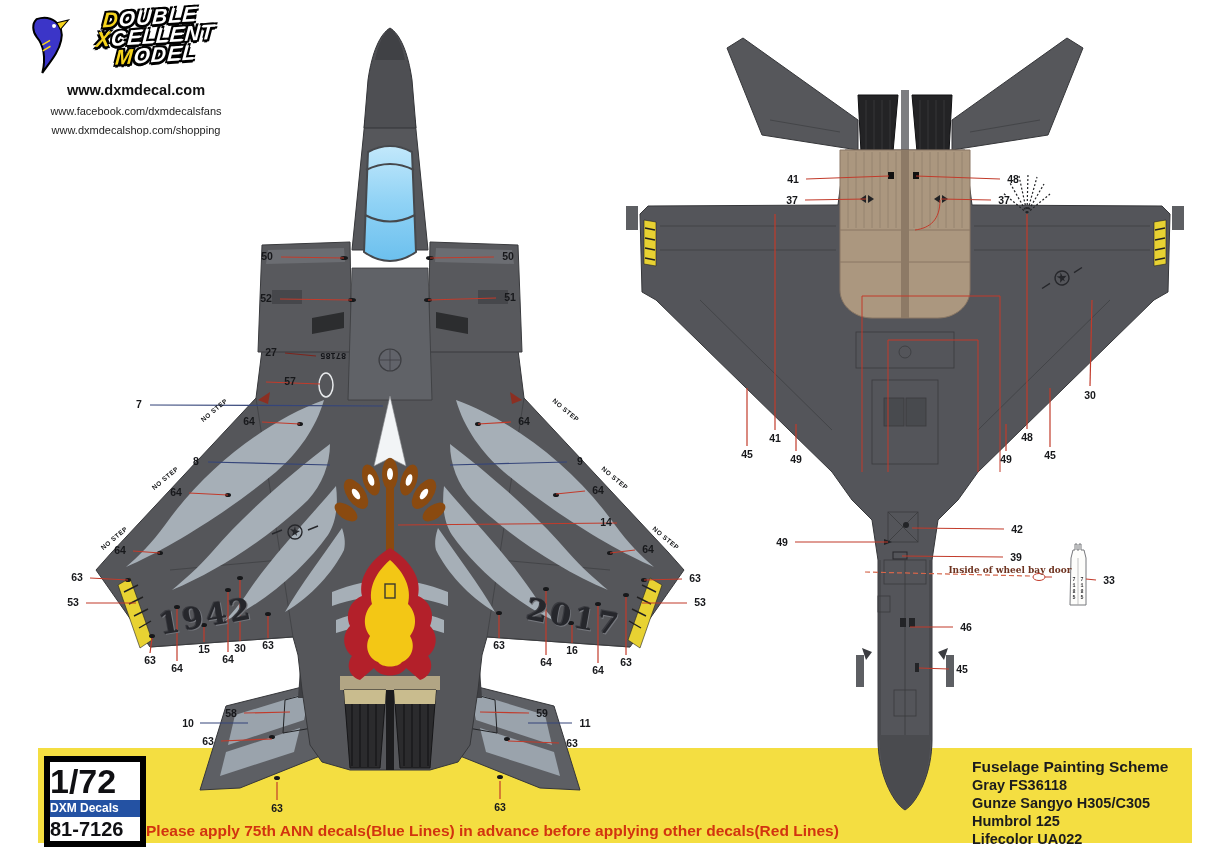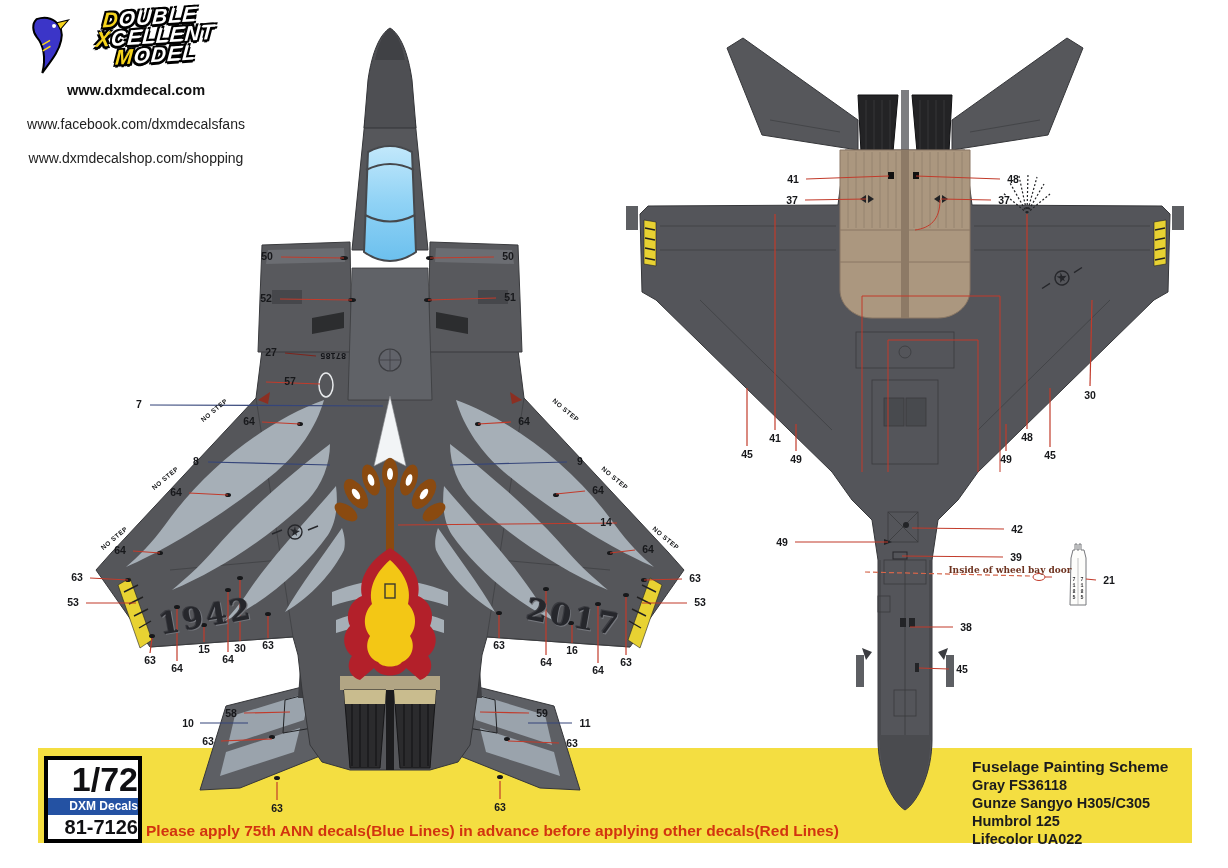--- a/index.html
+++ b/index.html
@@ -31,24 +31,24 @@
   #logo{position:absolute;left:30px;top:8px;width:220px;transform:rotate(-4deg);z-index:7;}
   #bird{position:absolute;left:0;top:0;}
   #logo-words{margin-left:44px;}
   .lw{display:block;font-style:italic;font-weight:bold;font-size:21px;line-height:19px;
       color:#fff;letter-spacing:1px;transform:skewX(-8deg);
       text-shadow:-2px -2px 0 #000,2px -2px 0 #000,-2px 2px 0 #000,2px 2px 0 #000,0 3px 0 #000;}
   .lw::first-letter{color:#f6d41c;}
   .w1{margin-left:30px;} .w2{margin-left:22px;} .w3{margin-left:40px;}
   #urls{position:absolute;left:26px;top:82px;width:220px;text-align:center;z-index:7;}
   #url1{font-weight:bold;font-size:14.5px;color:#111;}
-  #url2,#url3{font-size:14px;color:#222;margin-top:18px;}
+  #url2,#url3{font-size:11px;color:#222;margin-top:7px;}
   
   #scalebox{position:absolute;left:44px;top:756px;width:90px;background:#fff;
-            border:4px solid #000000;text-align:right;z-index:7;}
+            border:6px solid #000000;text-align:left;z-index:7;}
   #scale{font:bold 34px "Liberation Sans",sans-serif;color:#101013;line-height:38px;}
   #brandbar{background:#2452A3;color:#fff;font:bold 12px "Liberation Sans",sans-serif;line-height:17px;}
   #prodcode{font:bold 20px "Liberation Sans",sans-serif;color:#101013;line-height:24px;}
   #instruction{position:absolute;left:146px;top:822px;font:600 15.5px "Liberation Sans",sans-serif;
                color:#D2340F;z-index:7;}
   #paint{position:absolute;left:972px;top:757px;z-index:7;color:#1b1b1d;}
   #paint .pt{font:bold 15.5px "Liberation Sans",sans-serif;line-height:19px;}
   #paint .pl{font:600 14.5px "Liberation Sans",sans-serif;line-height:18px;}
 </style>
 </head>
@@ -406,22 +406,22 @@
       <div class="co" style="left: 1090px; top: 395px;">30</div>
       <div class="co" style="left: 747px; top: 454px;">45</div>
       <div class="co" style="left: 775px; top: 438px;">41</div>
       <div class="co" style="left: 796px; top: 459px;">49</div>
       <div class="co" style="left: 1006px; top: 459px;">49</div>
       <div class="co" style="left: 1027px; top: 437px;">48</div>
       <div class="co" style="left: 1050px; top: 455px;">45</div>
       <div class="co" style="left: 1017px; top: 529px;">42</div>
       <div class="co" style="left: 782px; top: 542px;">49</div>
       <div class="co" style="left: 1016px; top: 557px;">39</div>
-      <div class="co" style="left: 1109px; top: 580px;">21</div>
-      <div class="co" style="left: 966px; top: 627px;">38</div>
+      <div class="co" style="left: 1109px; top: 580px;">33</div>
+      <div class="co" style="left: 966px; top: 627px;">46</div>
       <div class="co" style="left: 962px; top: 669px;">45</div>
       <div class="dt nostep" style="left: 214px; top: 410px; transform: translate(-50%, -50%) rotate(-40deg);">NO STEP</div>
       <div class="dt nostep" style="left: 165px; top: 478px; transform: translate(-50%, -50%) rotate(-40deg);">NO STEP</div>
       <div class="dt nostep" style="left: 114px; top: 538px; transform: translate(-50%, -50%) rotate(-40deg);">NO STEP</div>
       <div class="dt nostep" style="left: 566px; top: 410px; transform: translate(-50%, -50%) rotate(40deg);">NO STEP</div>
       <div class="dt nostep" style="left: 615px; top: 478px; transform: translate(-50%, -50%) rotate(40deg);">NO STEP</div>
       <div class="dt nostep" style="left: 666px; top: 538px; transform: translate(-50%, -50%) rotate(40deg);">NO STEP</div>
       <div class="dt tailnum" style="left: 333px; top: 356px; transform: translate(-50%, -50%) rotate(180deg);">87185</div>
       <div class="dt year" style="left: 206px; top: 616px; transform: translate(-50%, -50%) rotate(-10deg);">1942</div>
       <div class="dt year" style="left: 574px; top: 617px; transform: translate(-50%, -50%) rotate(10deg);">2017</div>

